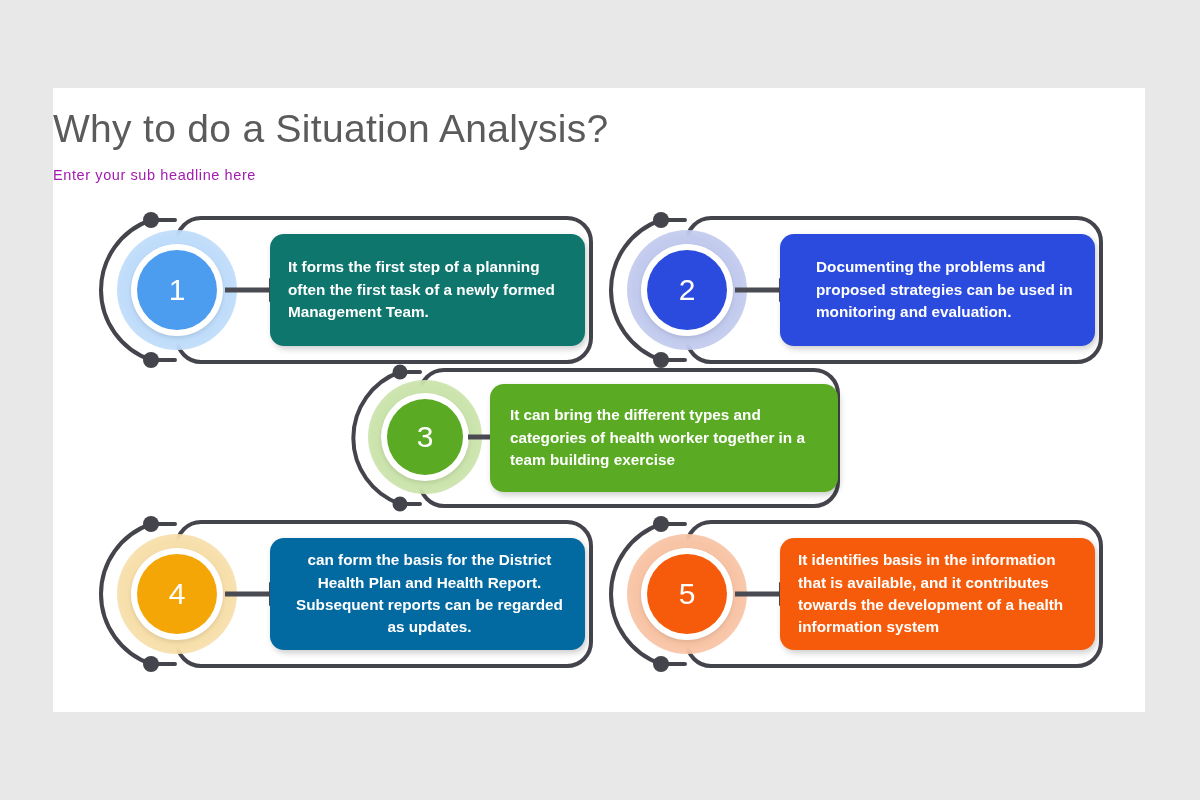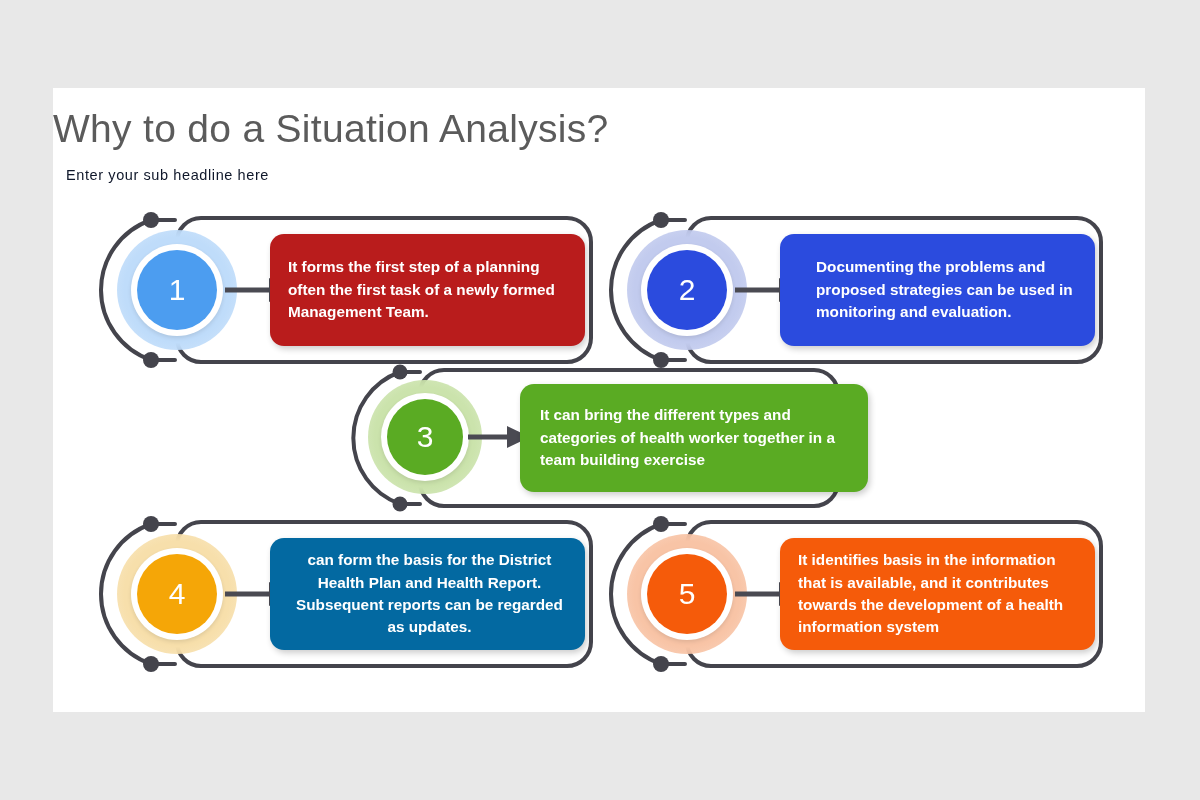--- a/index.html
+++ b/index.html
@@ -34,23 +34,23 @@
   #page-title {
     font-size: 39px;
     font-weight: 400;
     color: #5b5b5b;
     letter-spacing: 0.3px;
     line-height: 1.1;
     margin: 0;
     font-family: "Liberation Sans", sans-serif;
   }
   #page-subtitle {
-    margin: 16px 0 0 13px;
+    margin: 16px 0 0 0;
     font-size: 14.5px;
-    color: #0f172a;
+    color: #a21caf;
     font-weight: 400;
     letter-spacing: 0.6px;
   }
 
   
   .card {
     position: absolute;
   }
   .card-frame {
     position: absolute;
@@ -142,21 +142,21 @@
     </svg>
     <div class="halo w-halo" style="background: radial-gradient(circle, rgb(191, 220, 250) 62%, rgba(191, 220, 250, 0.8) 82%, rgba(191, 220, 250, 0) 100%);"></div>
     <div class="ring w-ring"></div>
     <div class="num-circle w-circ" style="background: rgb(76, 157, 240);">
       <span>1</span>
     </div>
     <svg class="arrow-svg w-arrow" viewBox="0 0 68 32">
       <line x1="0" y1="16" x2="48" y2="16" stroke="#4a4a52" stroke-width="5"></line>
       <polygon points="44,4 68,16 44,28" fill="#4a4a52"></polygon>
     </svg>
-    <div class="panel w-panel" style="background: #b91c1c;">
+    <div class="panel w-panel" style="background: #0f766e;">
       <div class="panel-text">It forms the first step of a planning often the first task of a newly formed Management Team.</div>
     </div>
   </div>
 
   <div class="card w-card" style="left:560px; top:128px;">
     <div class="card-frame w-frame"></div>
     <svg class="arc-svg" style="left:0;top:0;" width="150" height="148" viewBox="0 0 150 148">
       <path d="M 72 4 L 48 4 A 74 74 0 0 0 48 144 L 72 144" fill="none" stroke="#44444c" stroke-width="4" stroke-linecap="round"></path>
       <circle cx="48" cy="4" r="8" fill="#44444c"></circle>
       <circle cx="48" cy="144" r="8" fill="#44444c"></circle>
@@ -184,21 +184,21 @@
     </svg>
     <div class="halo c3-halo" style="background: radial-gradient(circle, rgb(203, 227, 172) 62%, rgba(203, 227, 172, 0.8) 82%, rgba(203, 227, 172, 0) 100%);"></div>
     <div class="ring c3-ring"></div>
     <div class="num-circle c3-circ" style="background: rgb(90, 171, 35);">
       <span>3</span>
     </div>
     <svg class="arrow-svg c3-arrow" viewBox="0 0 62 30">
       <line x1="0" y1="15" x2="43" y2="15" stroke="#4a4a52" stroke-width="5"></line>
       <polygon points="39,4 62,15 39,26" fill="#4a4a52"></polygon>
     </svg>
-    <div class="panel c3-panel" style="background: rgb(90, 171, 35); margin-left: 30px;">
+    <div class="panel c3-panel" style="background: rgb(90, 171, 35);">
       <div class="panel-text">It can bring the different types and categories of health worker together in a team building exercise</div>
     </div>
   </div>
 
   <div class="card w-card" style="left:50px; top:432px;">
     <div class="card-frame w-frame"></div>
     <svg class="arc-svg" style="left:0;top:0;" width="150" height="148" viewBox="0 0 150 148">
       <path d="M 72 4 L 48 4 A 74 74 0 0 0 48 144 L 72 144" fill="none" stroke="#44444c" stroke-width="4" stroke-linecap="round"></path>
       <circle cx="48" cy="4" r="8" fill="#44444c"></circle>
       <circle cx="48" cy="144" r="8" fill="#44444c"></circle>

